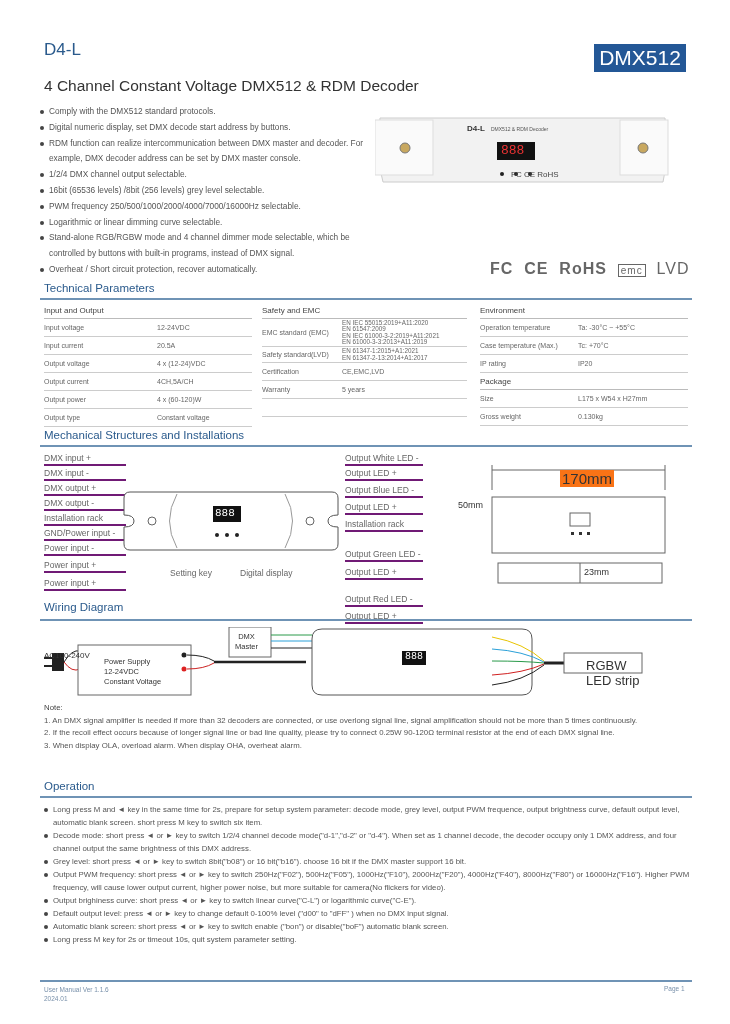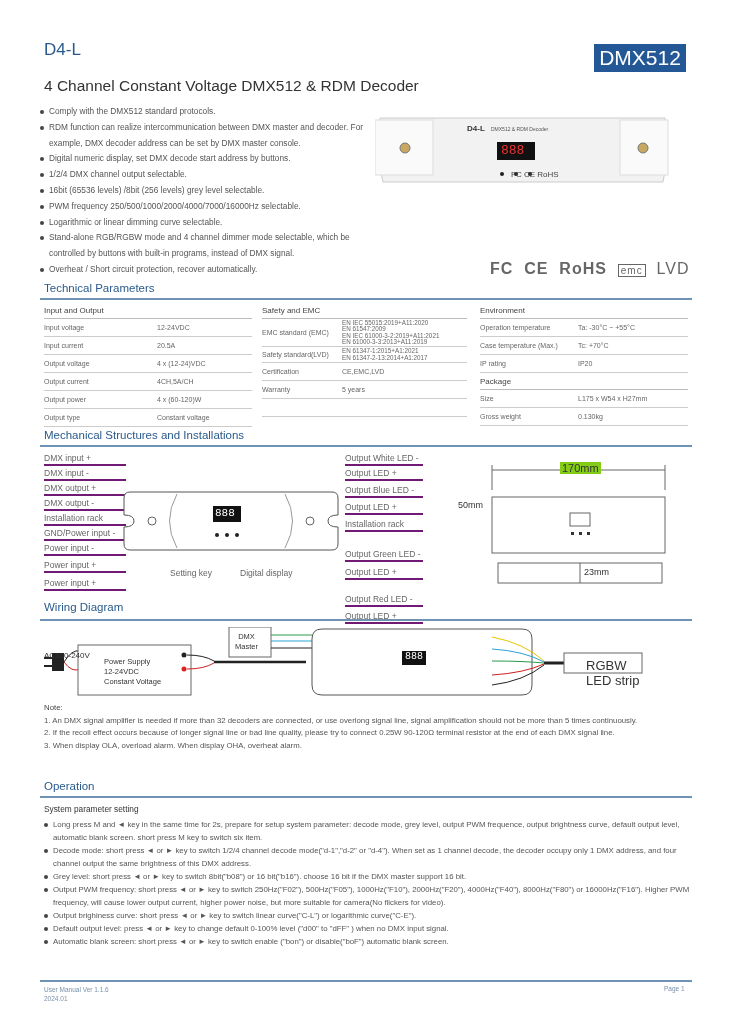--- a/index.html
+++ b/index.html
@@ -28,22 +28,22 @@
 </style>
 </head>
 <body>
 
 <div class="abs model">D4-L</div>
 <div class="abs badge">DMX512</div>
 <div class="abs subtitle">4 Channel Constant Voltage DMX512 &amp; RDM Decoder</div>
 
 <ul class="abs feat">
   <li>Comply with the DMX512 standard protocols.</li>
+  <li>Digital numeric display, set DMX decode start address by buttons.</li>
   <li>RDM function can realize intercommunication between DMX master and decoder. For example, DMX decoder address can be set by DMX master console.</li>
-  <li>Digital numeric display, set DMX decode start address by buttons.</li>
   <li>1/2/4 DMX channel output selectable.</li>
   <li>16bit (65536 levels) /8bit (256 levels) grey level selectable.</li>
   <li>PWM frequency 250/500/1000/2000/4000/7000/16000Hz selectable.</li>
   <li>Logarithmic or linear dimming curve selectable.</li>
   <li>Stand-alone RGB/RGBW mode and 4 channel dimmer mode selectable, which be controlled by buttons with built-in programs, instead of DMX signal.</li>
   <li>Overheat / Short circuit protection, recover automatically.</li>
 </ul>
 
 <div class="abs product">
   <svg width="295" height="78" viewBox="0 0 295 78">
@@ -204,21 +204,21 @@
       <line x1="185" y1="5" x2="185" y2="30" stroke="#666"></line>
     <line x1="26" y1="38" x2="26" y2="93" stroke="#666"></line>
     <rect x="12" y="37" width="173" height="56" fill="#fff" stroke="#666"></rect>
     <rect x="90" y="53" width="20" height="13" fill="none" stroke="#666"></rect>
     <rect x="91" y="72" width="3" height="3" fill="#333"></rect>
       <rect x="99" y="72" width="3" height="3" fill="#333"></rect>
       <rect x="107" y="72" width="3" height="3" fill="#333"></rect>
     <rect x="18" y="103" width="164" height="20" fill="#fff" stroke="#666"></rect>
     <line x1="100" y1="103" x2="100" y2="123" stroke="#666"></line>
   </svg>
-  <div class="abs" style="left:80px;top:2px;font-size:11px;color:#333;background:#84cc16;padding:0 2px">170mm</div>
+  <div class="abs" style="left:80px;top:10px;font-size:15px;color:#333;background:#f97316;padding:0 2px">170mm</div>
   <div class="abs" style="left:-22px;top:40px;font-size:9px;color:#333">50mm</div>
   <div class="abs" style="left:104px;top:107px;font-size:9px;color:#333">23mm</div>
 </div>
 
 <div class="abs sec" style="left:44px;top:601px">Wiring Diagram</div>
 <div class="abs secline" style="left:40px;top:619px;width:652px"></div>
 
 <div class="abs" style="left:44px;top:627px;width:600px;height:70px">
   <svg width="600" height="70" viewBox="0 0 600 70">
     <rect x="8" y="26" width="12" height="18" fill="#222"></rect>
@@ -263,29 +263,29 @@
 <div class="abs notes">
   <div style="color:#444">Note:</div>
   <div>1. An DMX signal amplifier is needed if more than 32 decoders are connected, or use overlong signal line, signal amplification should not be more than 5 times continuously.</div>
   <div>2. If the recoil effect occurs because of longer signal line or bad line quality, please try to connect 0.25W 90-120Ω terminal resistor at the end of each DMX signal line.</div>
   <div>3. When display OLA, overload alarm. When display OHA, overheat alarm.</div>
 </div>
 
 <div class="abs sec" style="left:44px;top:780px">Operation</div>
 <div class="abs secline" style="left:40px;top:796px;width:652px"></div>
 <div class="abs ops">
-  <div style="font-size:8.3px;color:#333;margin-bottom:2px">System parameter setting</div>
   <ul>
     <li>Long press M and ◄ key in the same time for 2s, prepare for setup system parameter: decode mode, grey level, output PWM frequence, output brightness curve, default output level, automatic blank screen. short press M key to switch six item.</li>
     <li>Decode mode: short press ◄ or ► key to switch 1/2/4 channel decode mode("d-1","d-2" or "d-4"). When set as 1 channel decode, the decoder occupy only 1 DMX address, and four channel output the same brightness of this DMX address.</li>
     <li>Grey level: short press ◄ or ► key to switch 8bit("b08") or 16 bit("b16"). choose 16 bit if the DMX master support 16 bit.</li>
     <li>Output PWM frequency: short press ◄ or ► key to switch 250Hz("F02"), 500Hz("F05"), 1000Hz("F10"), 2000Hz("F20"), 4000Hz("F40"), 8000Hz("F80") or 16000Hz("F16"). Higher PWM frequency, will cause lower output current, higher power noise, but more suitable for camera(No flickers for video).</li>
     <li>Output brighiness curve: short press ◄ or ► key to switch linear curve("C-L") or logarithmic curve("C-E").</li>
     <li>Default output level: press ◄ or ► key to change default 0-100% level ("d00" to "dFF" ) when no DMX input signal.</li>
     <li>Automatic blank screen: short press ◄ or ► key to switch enable ("bon") or disable("boF") automatic blank screen.</li>
+    <li>Long press M key for 2s or timeout 10s, quit system parameter setting.</li>
   </ul>
 </div>
 
 <div class="abs secline" style="left:40px;top:980px;width:652px"></div>
 <div class="abs footer" style="left:44px;top:985px;line-height:9px">
   <div>User Manual Ver 1.1.6</div>
   <div>2024.01</div>
 </div>
 <div class="abs footer" style="left:664px;top:985px">Page 1</div>
 

